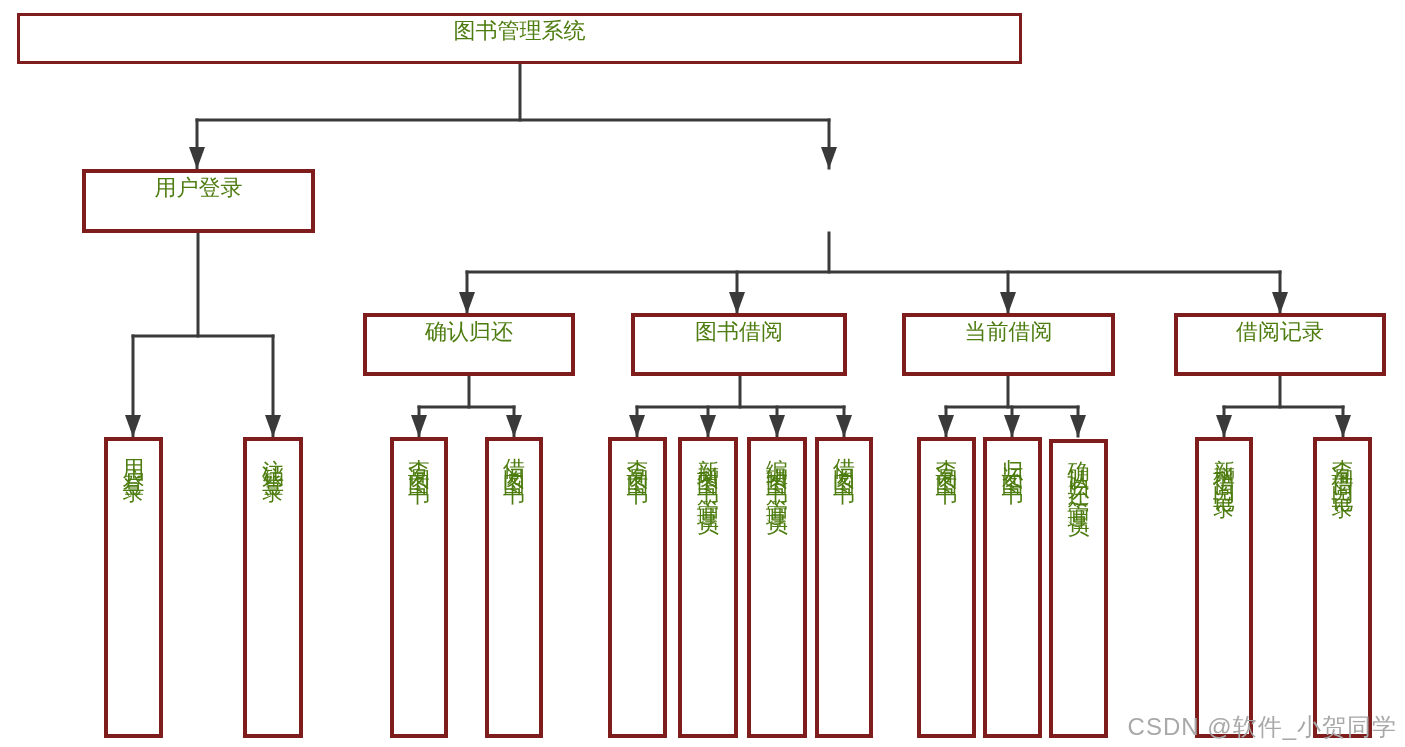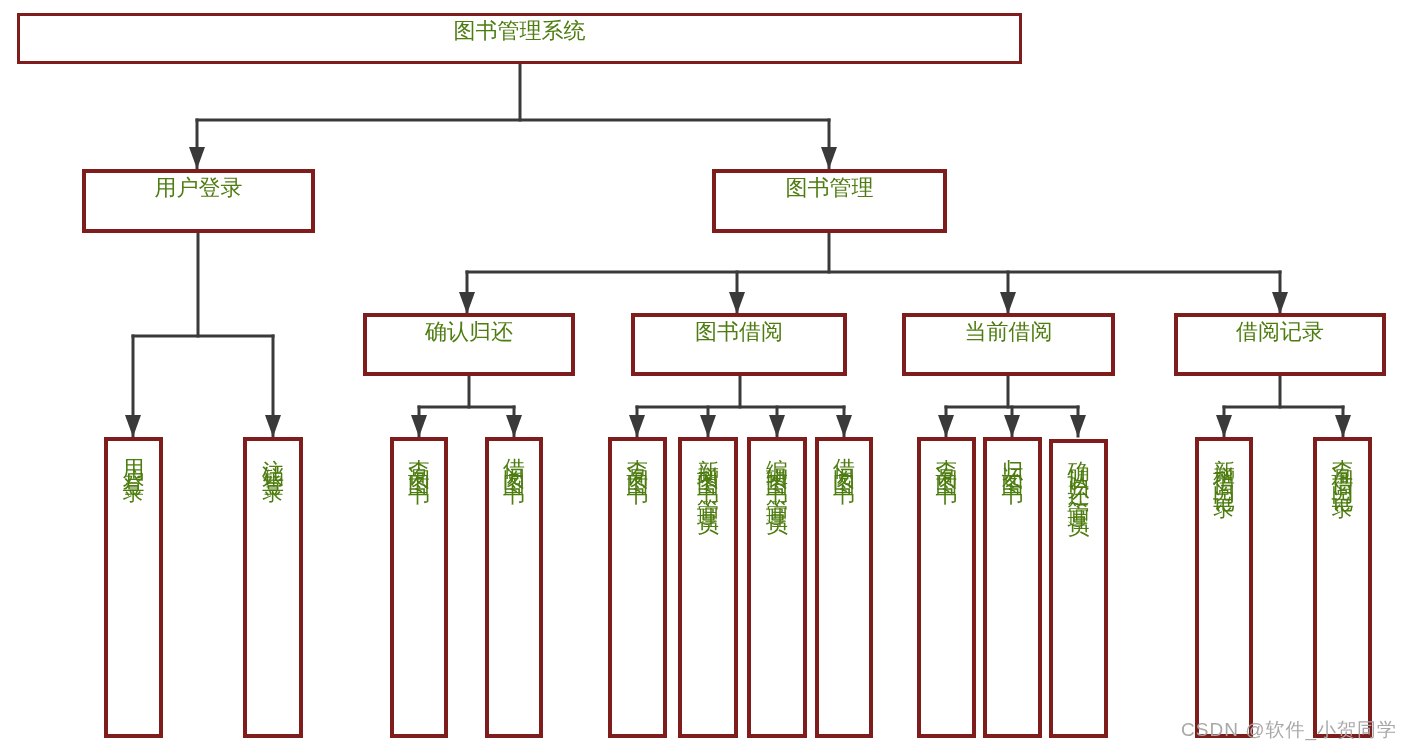--- a/index.html
+++ b/index.html
@@ -44,21 +44,21 @@
     text-orientation: mixed;
     letter-spacing: 8px;
     line-height: 1;
     white-space: nowrap;
   }
   .hlabel { white-space: nowrap; }
   .watermark {
     position: absolute;
     right: 8px;
     bottom: 4px;
-    font-size: 19px;
+    font-size: 24px;
     color: #a8a8a8;
     letter-spacing: 1px;
     z-index: 5;
     white-space: nowrap;
   }
 </style>
 </head>
 <body>
 
 <div class="canvas">
@@ -113,23 +113,20 @@
     </g>
   </svg>
 
   <div class="box" style="left:17px;top:13px;width:1005px;height:51px">
     <span class="hlabel">图书管理系统</span>
   </div>
 
   <div class="box lvl2" style="left:82px;top:169px;width:233px;height:64px">
     <span class="hlabel">用户登录</span>
   </div>
-  <div class="box lvl2" style="left:712px;top:169px;width:235px;height:64px">
-    <span class="hlabel">图书管理</span>
-  </div>
 
   <div class="box lvl3" style="left:363px;top:313px;width:212px;height:63px">
     <span class="hlabel">确认归还</span>
   </div>
   <div class="box lvl3" style="left:631px;top:313px;width:216px;height:63px">
     <span class="hlabel">图书借阅</span>
   </div>
   <div class="box lvl3" style="left:902px;top:313px;width:213px;height:63px">
     <span class="hlabel">当前借阅</span>
   </div>

